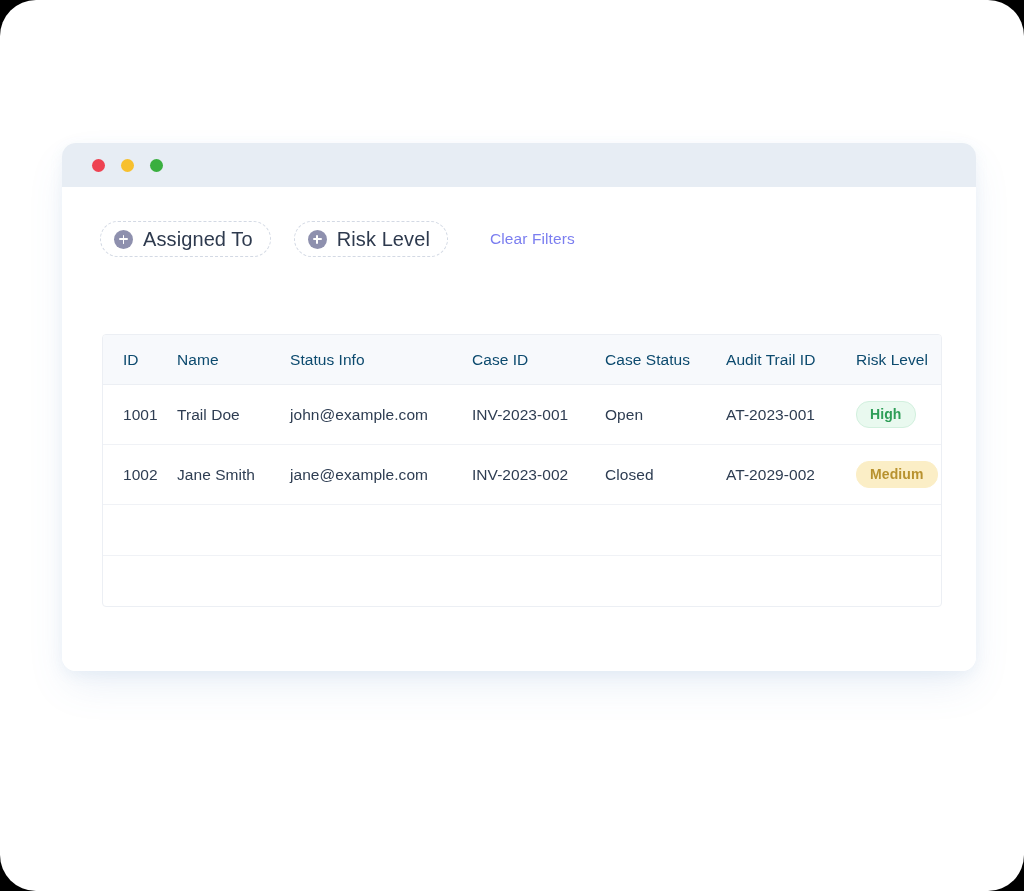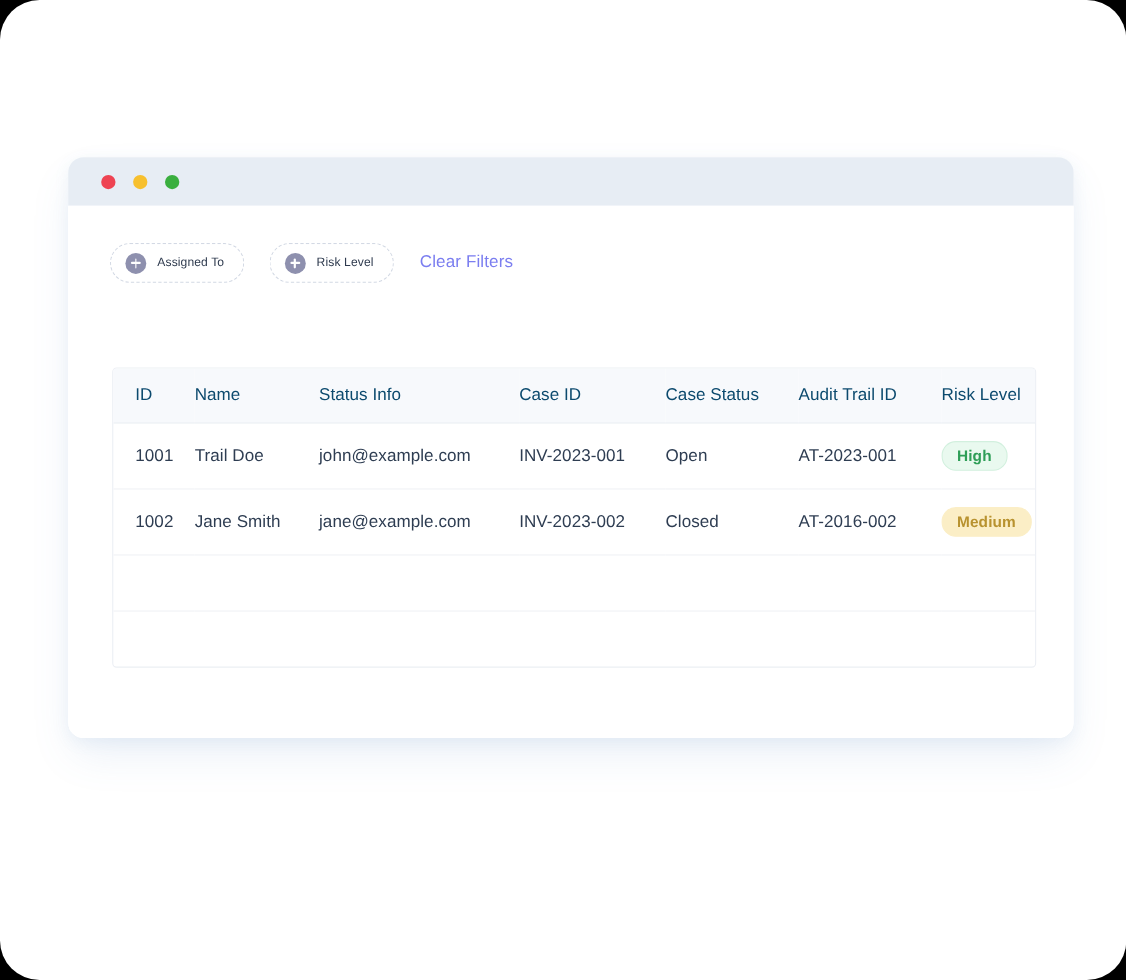--- a/index.html
+++ b/index.html
@@ -106,41 +106,41 @@
   }
   .plus-icon::before {
     left: 5px; top: 8.7px;
     width: 9px; height: 1.9px;
   }
   .plus-icon::after {
     left: 8.55px; top: 5px;
     width: 1.9px; height: 9px;
   }
   .chip-label {
-    font-size: 11px;
+    font-size: 20px;
     color: #2e3a4e;
     letter-spacing: 0.1px;
   }
   .chip-divider {
     width: 1.3px;
     height: 19px;
     background: #c9cedb;
     margin: 0 11px 0 13px;
     flex: 0 0 auto;
   }
   .chip-value {
     font-size: 15.5px;
     color: #8183ec;
     letter-spacing: 0.1px;
   }
   #clear-filters {
     font-size: 15.5px;
     color: #7b7ef0;
     letter-spacing: 0.1px;
-    margin-left: 1px;
+    margin-left: 19px;
     cursor: pointer;
     white-space: nowrap;
   }
 
   
   #data-table {
     position: absolute;
     left: 40px;
     top: 147px;
     width: 840px;
@@ -265,21 +265,21 @@
               <td class="col-risk">
                 <span class="badge badge-high">High</span>
               </td>
             </tr>
             <tr>
               <td class="col-id">1002</td>
               <td class="col-name">Jane Smith</td>
               <td class="col-contact">jane@example.com</td>
               <td class="col-caseid">INV-2023-002</td>
               <td class="col-status cell-muted">Closed</td>
-              <td class="col-audit">AT-2016-002</td>
+              <td class="col-audit">AT-2029-002</td>
               <td class="col-risk">
                 <span class="badge badge-medium">Medium</span>
               </td>
             </tr>
             <tr class="empty-row">
               <td class="col-id">&nbsp;</td>
               <td class="col-name"></td>
               <td class="col-contact"></td>
               <td class="col-caseid"></td>
               <td class="col-status"></td>

